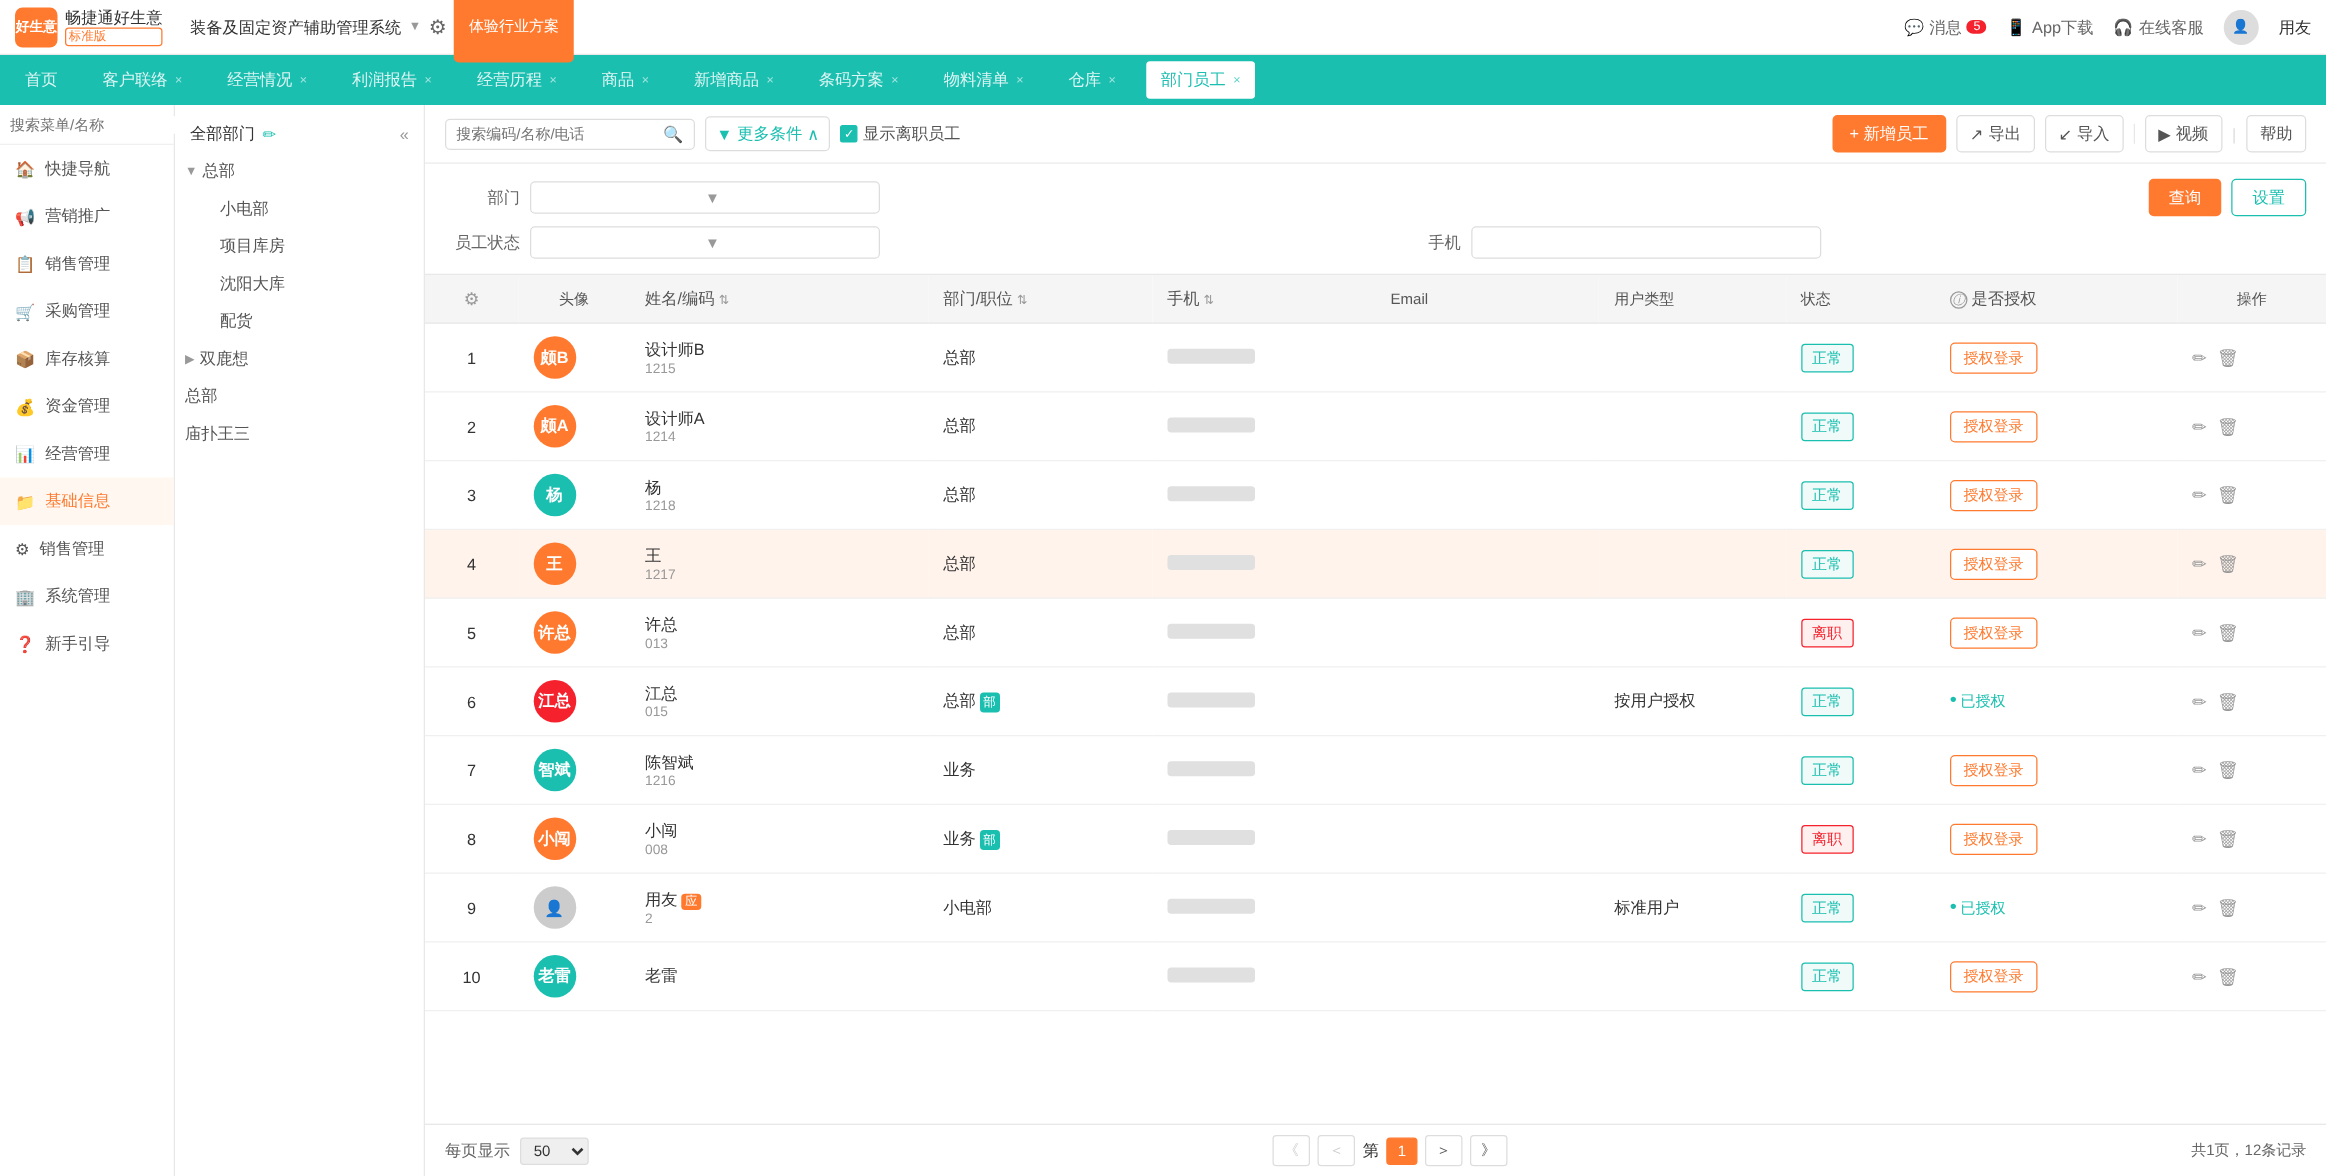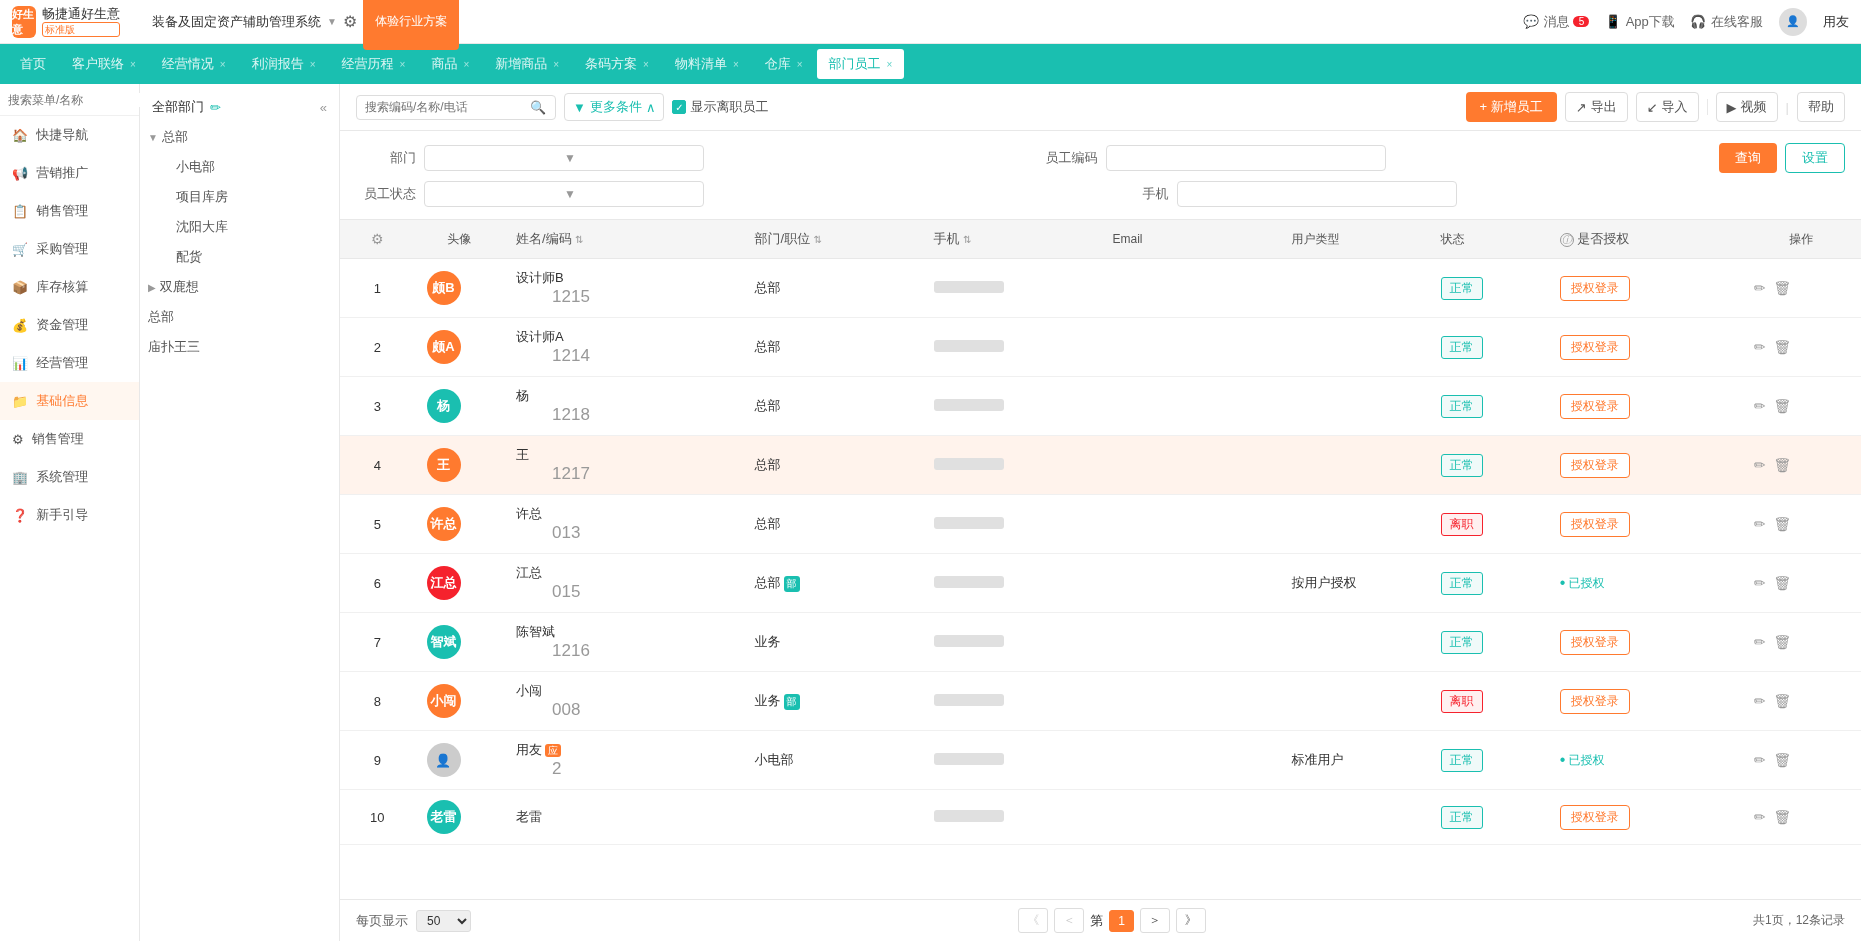--- a/index.html
+++ b/index.html
@@ -1,34 +1,34 @@
 <!DOCTYPE html>
 <html><head>
   <meta charset="utf-8">
   <style>
     * { box-sizing: border-box; margin: 0; padding: 0; font-family: 'Microsoft YaHei', Arial, sans-serif; font-size: 13px; }
     body { background: #f5f5f5; color: #333; }
 
     
     .topbar { display: flex; align-items: center; height: 44px; background: #fff; border-bottom: 1px solid #e8e8e8; padding: 0 12px; }
     .logo-area { display: flex; align-items: center; gap: 6px; min-width: 140px; }
-    .logo-icon { width: 24px; height: 32px; background: #ff7a2f; border-radius: 6px; display: flex; align-items: center; justify-content: center; color: #fff; font-size: 11px; font-weight: bold; }
+    .logo-icon { width: 34px; height: 32px; background: #ff7a2f; border-radius: 6px; display: flex; align-items: center; justify-content: center; color: #fff; font-size: 11px; font-weight: bold; }
     .logo-text { font-size: 12px; color: #333; line-height: 1.3; }
     .logo-badge { font-size: 10px; color: #ff7a2f; border: 1px solid #ff7a2f; border-radius: 3px; padding: 0 2px; }
     .topbar-title { font-size: 13px; color: #333; flex: 1; display: flex; align-items: center; gap: 6px; }
     .topbar-actions { display: flex; align-items: center; gap: 16px; }
     .topbar-actions .action-item { display: flex; align-items: center; gap: 4px; color: #666; cursor: pointer; font-size: 12px; }
     .badge-red { background: #f5222d; color: #fff; border-radius: 8px; font-size: 10px; padding: 0 4px; min-width: 16px; text-align: center; }
     .btn-experience { background: #ff7a2f; color: #fff; border: none; border-radius: 4px; padding: 20px 12px; cursor: pointer; font-size: 12px; }
     .user-avatar-sm { width: 28px; height: 28px; border-radius: 50%; background: #ddd; display: flex; align-items: center; justify-content: center; color: #999; font-size: 11px; }
     .gear-icon { color: #666; cursor: pointer; font-size: 16px; }
     .arrow-down { font-size: 10px; color: #999; }
 
     
-    .nav-tabs { display: flex; align-items: center; background: #1abfb0; height: 40px; padding: 0 8px; gap: 2px; overflow-x: auto; }
+    .nav-tabs { display: flex; align-items: center; background: #1abfb0; height: 40px; padding: 0 8px; gap: 12px; overflow-x: auto; }
     .nav-tab { display: flex; align-items: center; gap: 4px; padding: 6px 12px; color: rgba(255,255,255,0.85); cursor: pointer; border-radius: 3px; font-size: 13px; white-space: nowrap; }
     .nav-tab.active { background: #fff; color: #1abfb0; font-weight: 500; }
     .nav-tab .close-x { font-size: 10px; opacity: 0.7; margin-left: 2px; }
 
     
     .main-layout { display: flex; height: calc(100vh - 84px); }
 
     
     .sidebar { width: 140px; background: #fff; border-right: 1px solid #e8e8e8; display: flex; flex-direction: column; flex-shrink: 0; }
     .sidebar-search { display: flex; align-items: center; padding: 8px; border-bottom: 1px solid #f0f0f0; gap: 4px; }
@@ -87,21 +87,21 @@
     table { width: 100%; border-collapse: collapse; }
     thead tr { background: #f5f5f5; border-bottom: 1px solid #e8e8e8; }
     thead th { padding: 10px 12px; text-align: left; color: #555; font-size: 12px; font-weight: 500; white-space: nowrap; border-bottom: 1px solid #e8e8e8; }
     tbody tr { border-bottom: 1px solid #f0f0f0; background: #fff; }
     tbody tr.highlighted { background: #fff3ec; }
     tbody td { padding: 10px 12px; font-size: 13px; color: #333; vertical-align: middle; }
     .avatar-circle { width: 34px; height: 34px; border-radius: 50%; display: flex; align-items: center; justify-content: center; color: #fff; font-size: 13px; font-weight: bold; }
     .avatar-gray { background: #ccc; color: #fff; }
     .name-code { display: flex; flex-direction: column; }
     .name-code .name { font-size: 13px; color: #333; }
-    .name-code .code { font-size: 17px; color: #999; margin-left: 36px; }
+    .name-code .code { font-size: 11px; color: #999; }
     .status-badge { display: inline-block; padding: 2px 8px; border-radius: 3px; font-size: 12px; }
     .status-normal { background: #f0faf9; color: #1abfb0; border: 1px solid #1abfb0; }
     .status-resigned { background: #fff0f0; color: #f5222d; border: 1px solid #f5222d; }
     .btn-auth { border: 1px solid #ff7a2f; color: #ff7a2f; background: #fff; border-radius: 4px; padding: 3px 10px; cursor: pointer; font-size: 12px; }
     .authorized { color: #1abfb0; font-size: 12px; display: flex; align-items: center; gap: 3px; }
     .authorized::before { content: '•'; font-size: 16px; }
     .action-btns { display: flex; align-items: center; gap: 8px; }
     .action-btn { color: #999; cursor: pointer; font-size: 14px; }
     .dept-badge { display: inline-block; background: #1abfb0; color: #fff; border-radius: 3px; font-size: 10px; padding: 1px 3px; margin-left: 3px; vertical-align: middle; }
     .phone-blur { width: 70px; height: 12px; background: #e0e0e0; border-radius: 3px; display: inline-block; }
@@ -347,24 +347,20 @@
       </div>
 
       <div class="filter-panel">
         <div class="filter-row">
           <div class="filter-item">
             <span class="filter-label">部门</span>
             <div class="filter-select">
               <span></span>
               <span class="arrow-down">▼</span>
             </div>
-          </div>
-          <div class="filter-item">
-            <span class="filter-label">员工编码</span>
-            <input type="text" class="filter-input" style="">
           </div>
           <div class="filter-actions">
             <button class="btn-query">查询</button>
             <button class="btn-set">设置</button>
           </div>
         </div>
         <div class="filter-row">
           <div class="filter-item">
             <span class="filter-label">员工状态</span>
             <div class="filter-select">

